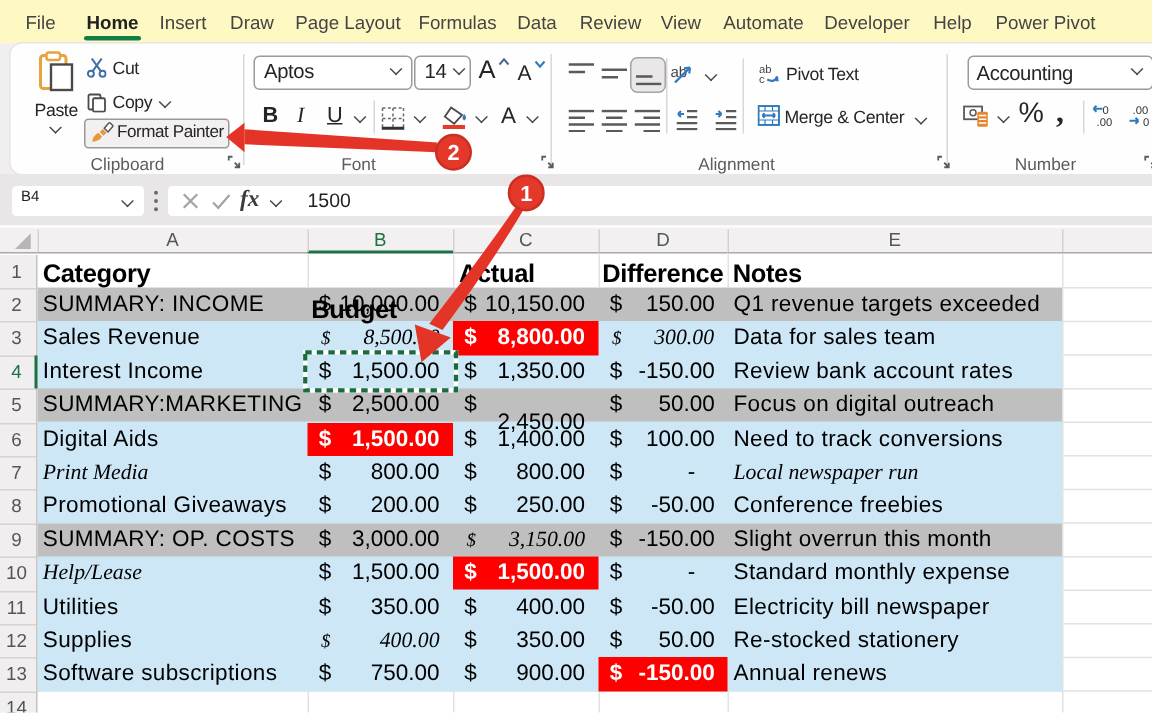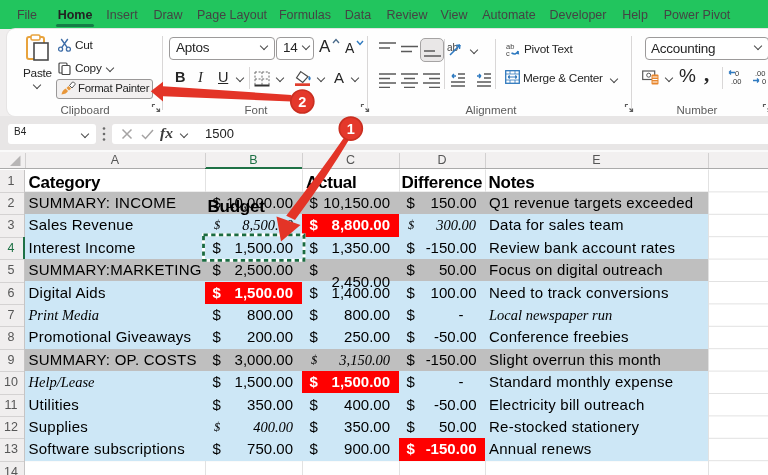--- a/index.html
+++ b/index.html
@@ -1,20 +1,20 @@
 <!DOCTYPE html>
 <html><head>
 <meta charset="utf-8">
 <style>
   html,body{margin:0;padding:0;}
   body{width:768px;height:475px;overflow:hidden;font-family:"Liberation Sans",sans-serif;}
   #app{position:relative;width:768px;height:475px;background:#fff;overflow:hidden;}
   .abs{position:absolute;}
   
-  #menubar{position:absolute;left:0;top:0;width:768px;height:29px;background:#22c55e;}
+  #menubar{position:absolute;left:0;top:0;width:768px;height:29px;background:#fef9c3;}
   .tab{position:absolute;top:7px;height:16px;line-height:16px;font-size:12.5px;color:#444;transform:translateX(-50%);white-space:nowrap;}
   .tab.sel{color:#222;font-weight:bold;}
   #homeline{position:absolute;left:56px;top:24px;width:38px;height:3px;background:#147c46;border-radius:2px;}
   
   #ribbonbg{position:absolute;left:0;top:29px;width:768px;height:87px;background:#f0eeee;}
   #ribbon{position:absolute;left:7px;top:29px;width:761px;height:87px;background:#fefefe;border-radius:8px 0 0 8px;box-shadow:0 0 0 1px #e6e4e4;}
   .gsep{position:absolute;top:7px;height:74px;width:1px;background:#d9d7d7;}
   .ssep{position:absolute;width:1px;background:#d9d7d7;}
   .glabel{position:absolute;top:74px;height:14px;line-height:14px;font-size:11.5px;color:#5c5c5c;transform:translateX(-50%);white-space:nowrap;}
   .btxt{position:absolute;font-size:11.8px;letter-spacing:-0.25px;color:#252525;white-space:nowrap;}
@@ -56,21 +56,21 @@
     <span class="tab" style="left:697px;">Power Pivot</span>
     <div id="homeline"></div>
   </div>
   <div id="ribbonbg"></div>
   <div id="ribbon">
 
     <div class="gsep" style="left:155px;"></div>
     <div class="gsep" style="left:360px;"></div>
     <div class="gsep" style="left:624px;"></div>
     <div class="glabel" style="left:78px;">Clipboard</div>
-    <div class="glabel" style="left:249px;">Font</div>
+    <div class="glabel" style="left:232px;">Font</div>
     <div class="glabel" style="left:484px;">Alignment</div>
     <div class="glabel" style="left:690px;">Number</div>
 
     <svg class="abs" style="left:144px;top:74px;" width="10" height="10" viewBox="0 0 10 10">
         <path d="M1.5 4 V1.5 H4 M5.5 5.5 l3 3 m0 -3 v3 h-3" stroke="#5c5c5c" stroke-width="1.2" fill="none"></path>
       </svg>
     <svg class="abs" style="left:353px;top:74px;" width="10" height="10" viewBox="0 0 10 10">
         <path d="M1.5 4 V1.5 H4 M5.5 5.5 l3 3 m0 -3 v3 h-3" stroke="#5c5c5c" stroke-width="1.2" fill="none"></path>
       </svg>
     <svg class="abs" style="left:617px;top:74px;" width="10" height="10" viewBox="0 0 10 10">
@@ -394,21 +394,21 @@
     <div class="cell " style="left:406.5px;top:219.1px;">$</div>
     <div class="cell num" style="left:399px;top:219.1px;width:64.5px;">-</div>
     <div class="cell " style="left:489px;top:219.1px;">Standard monthly expense</div>
     <div class="cell " style="left:28.5px;top:241.5px;">Utilities</div>
     <div class="cell " style="left:212.5px;top:241.5px;">$</div>
     <div class="cell num" style="left:205px;top:241.5px;width:88px;">350.00</div>
     <div class="cell " style="left:309.5px;top:241.5px;">$</div>
     <div class="cell num" style="left:302px;top:241.5px;width:88px;">400.00</div>
     <div class="cell " style="left:406.5px;top:241.5px;">$</div>
     <div class="cell num" style="left:399px;top:241.5px;width:77.5px;">-50.00</div>
-    <div class="cell " style="left:489px;top:241.5px;">Electricity bill outreach</div>
+    <div class="cell " style="left:489px;top:241.5px;">Electricity bill newspaper</div>
     <div class="cell " style="left:28.5px;top:263.9px;">Supplies</div>
     <div class="cell scrd" style="left:214px;top:263.9px;">$</div>
     <div class="cell scr num" style="left:205px;top:263.9px;width:88px;">400.00</div>
     <div class="cell " style="left:309.5px;top:263.9px;">$</div>
     <div class="cell num" style="left:302px;top:263.9px;width:88px;">350.00</div>
     <div class="cell " style="left:406.5px;top:263.9px;">$</div>
     <div class="cell num" style="left:399px;top:263.9px;width:77.5px;">50.00</div>
     <div class="cell " style="left:489px;top:263.9px;">Re-stocked stationery</div>
     <div class="cell " style="left:28.5px;top:286.3px;">Software subscriptions</div>
     <div class="cell " style="left:212.5px;top:286.3px;">$</div>

